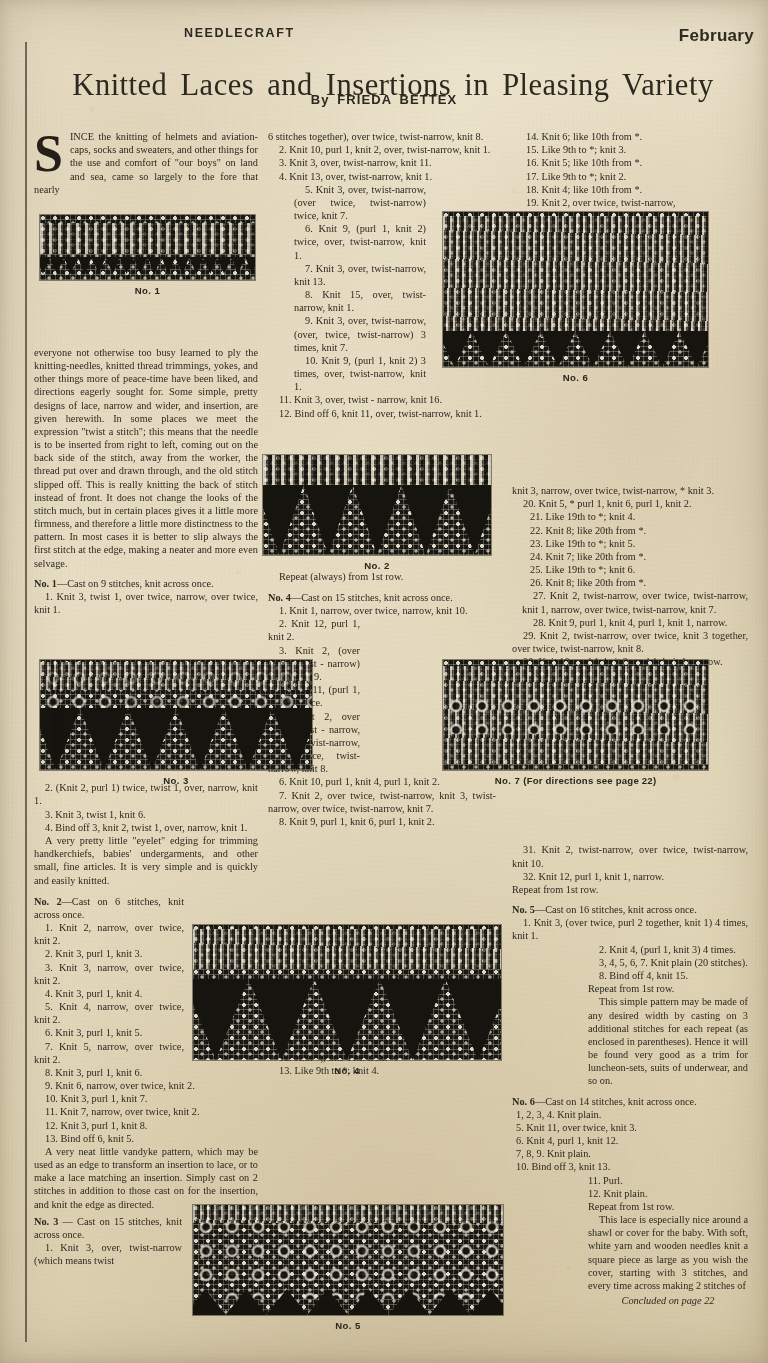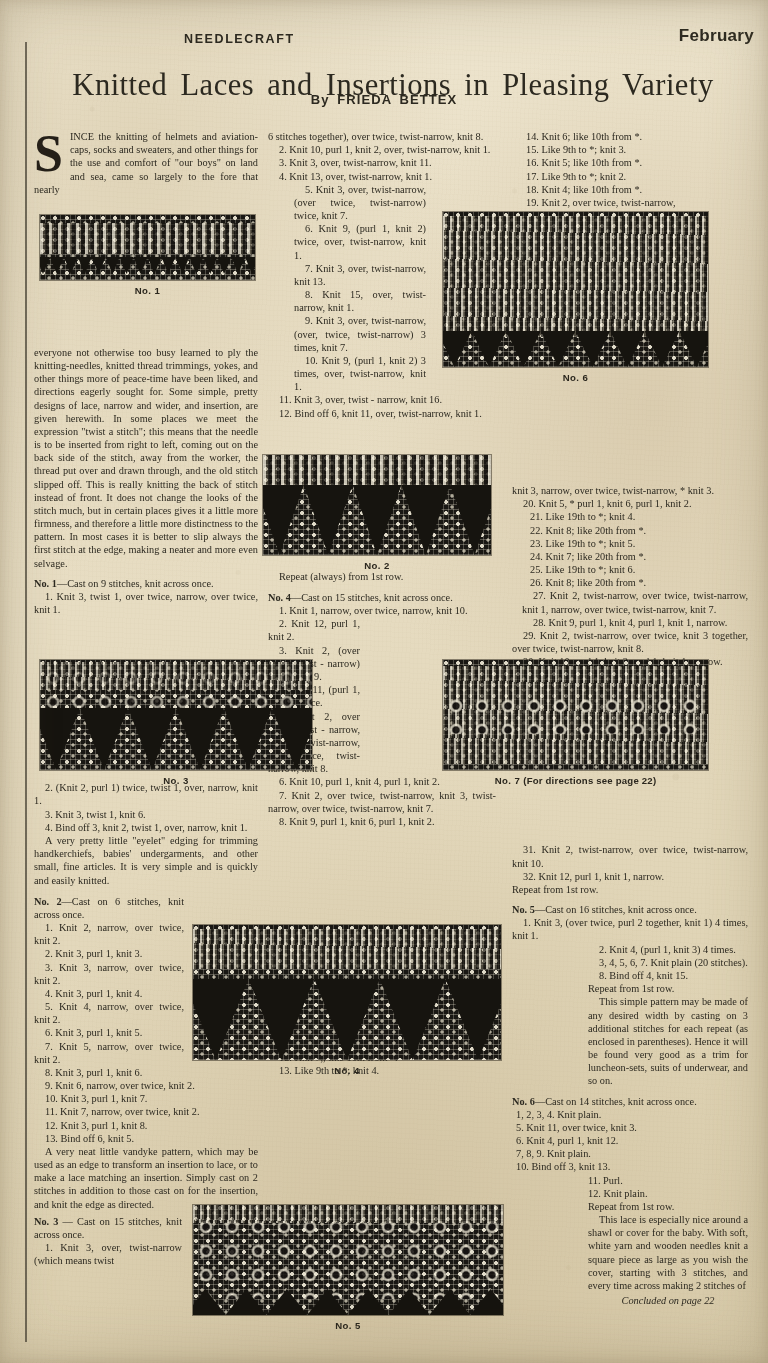--- a/index.html
+++ b/index.html
@@ -51,21 +51,21 @@
       inset 0 0 60px rgba(110,92,58,.30),
       inset 0 0 14px rgba(110,92,58,.20);
   }
 
   
   .masthead {
     position: absolute;
     top: 26px; left: 44px; right: 14px;
     display: flex;
     justify-content: space-between;
-    align-items: flex-end;
+    align-items: flex-start;
     font-family: "Liberation Sans", "DejaVu Sans", sans-serif;
   }
   .masthead .mh-title {
     font-size: 12.5px;
     letter-spacing: 1.6px;
     font-weight: 700;
     margin-left: 140px;
   }
   .masthead .mh-date {
     font-size: 17px;

